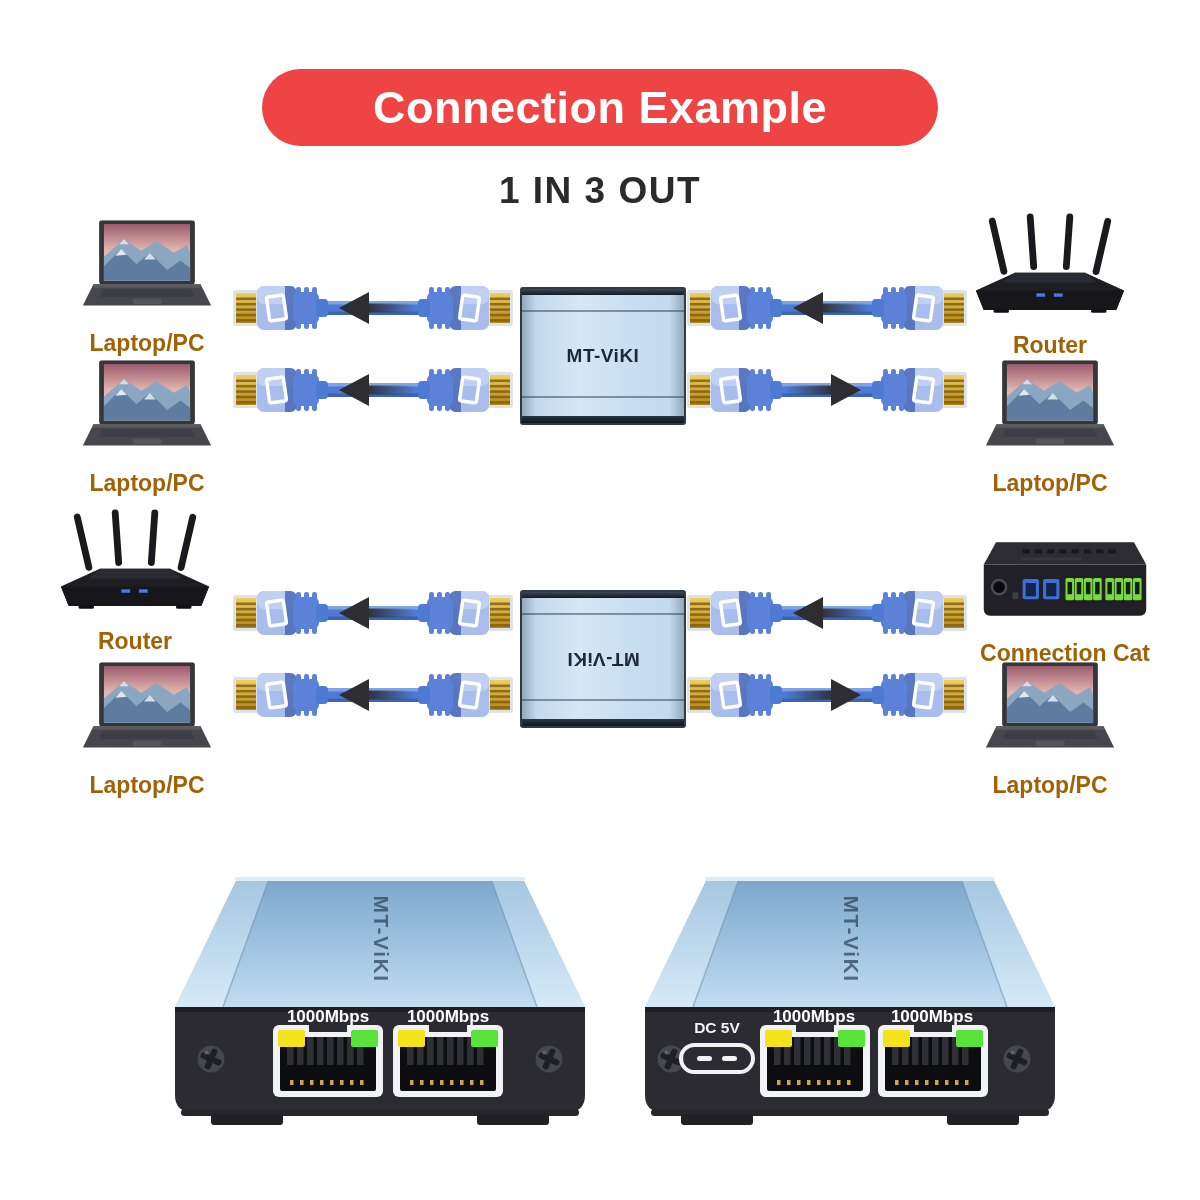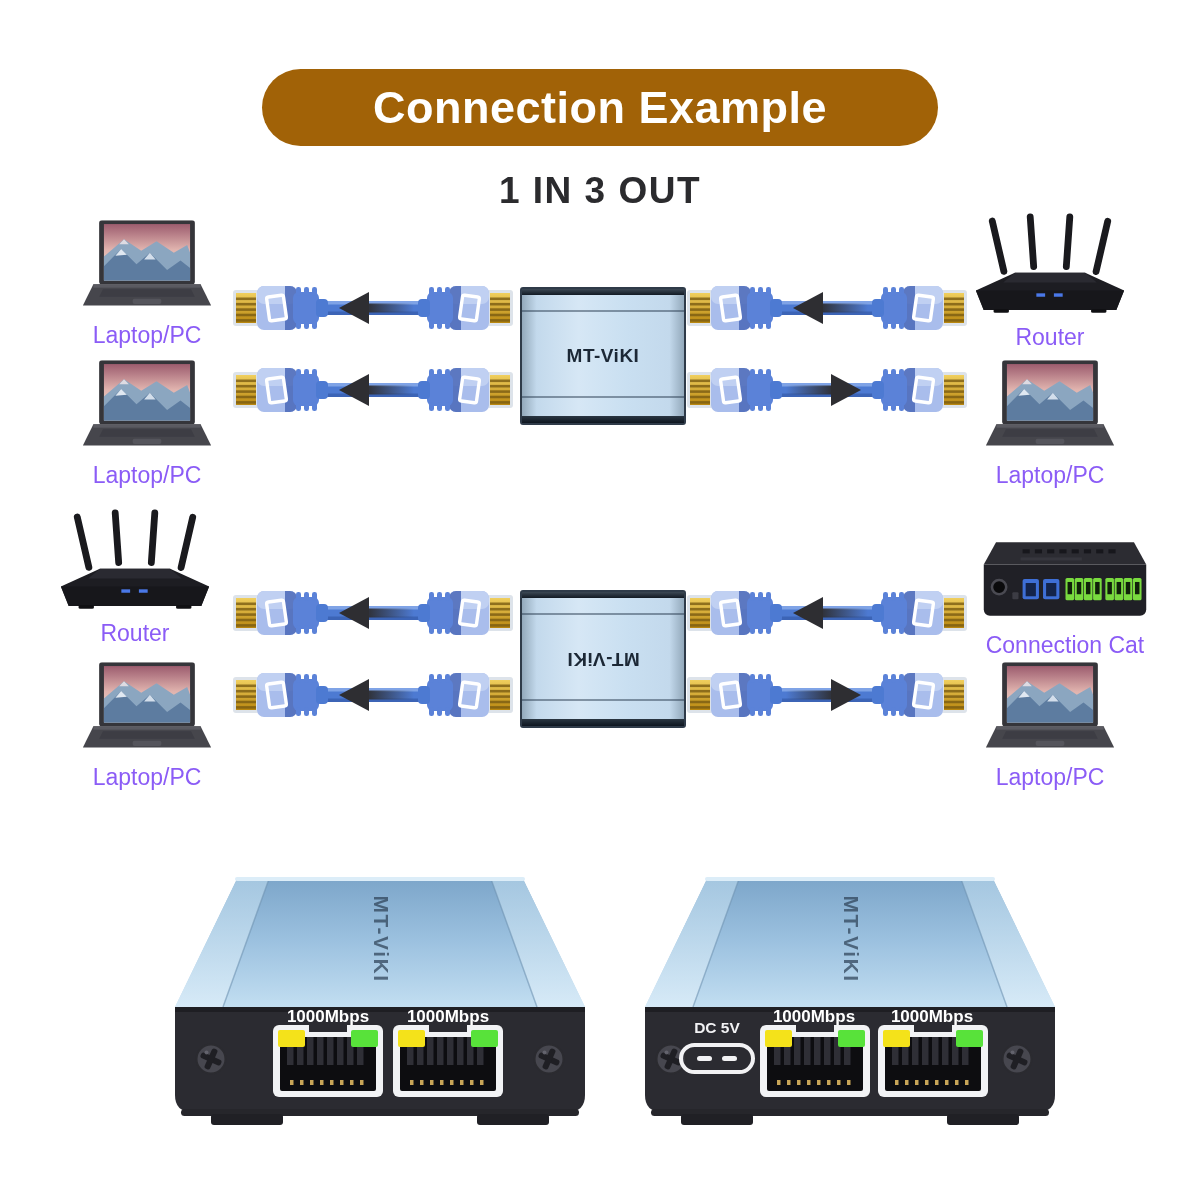--- a/index.html
+++ b/index.html
@@ -1,28 +1,28 @@
 <!DOCTYPE html>
 <html><head>
 <meta charset="utf-8">
 <style>
   html,body{margin:0;padding:0;background:#ffffff;}
   body{font-family:"Liberation Sans","DejaVu Sans",sans-serif;}
   .canvas{position:relative;width:1200px;height:1200px;margin:0 auto;background:#ffffff;overflow:hidden;}
 
   
-  .banner{position:absolute;left:262px;top:69px;width:676px;height:77px;background:#a16207;
+  .banner{position:absolute;left:262px;top:69px;width:676px;height:77px;background:#ef4444;
           border-radius:39px;display:flex;align-items:center;justify-content:center;}
   .banner-text{color:#ffffff;font-size:45px;font-weight:700;letter-spacing:.5px;}
   .subtitle{position:absolute;left:0;top:170px;width:1200px;text-align:center;
             font-size:37px;font-weight:700;color:#2b2b2e;letter-spacing:1.5px;}
 
   
   .tile{position:absolute;display:flex;flex-direction:column;align-items:center;}
-  .dev-label{font-size:23px;font-weight:400;color:#8b5cf6;margin-top:2px;white-space:nowrap;}
+  .dev-label{font-size:23px;font-weight:700;color:#a16207;margin-top:10px;white-space:nowrap;}
 
   
   .cable{position:absolute;width:280px;height:56px;}
 
   
   .splitter{position:absolute;width:166px;height:138px;box-sizing:border-box;
             border:2px solid #2f3b49;border-radius:3px;
             background:linear-gradient(to right,#93a9bb 0%,#c3d9ec 9%,#d6e7f5 35%,#c9dff1 65%,#c3d9ec 91%,#93a9bb 100%);
             display:flex;align-items:center;justify-content:center;}
   .splitter .cap{position:absolute;left:0;right:0;height:6px;background:linear-gradient(#3c4854,#121a24);}

